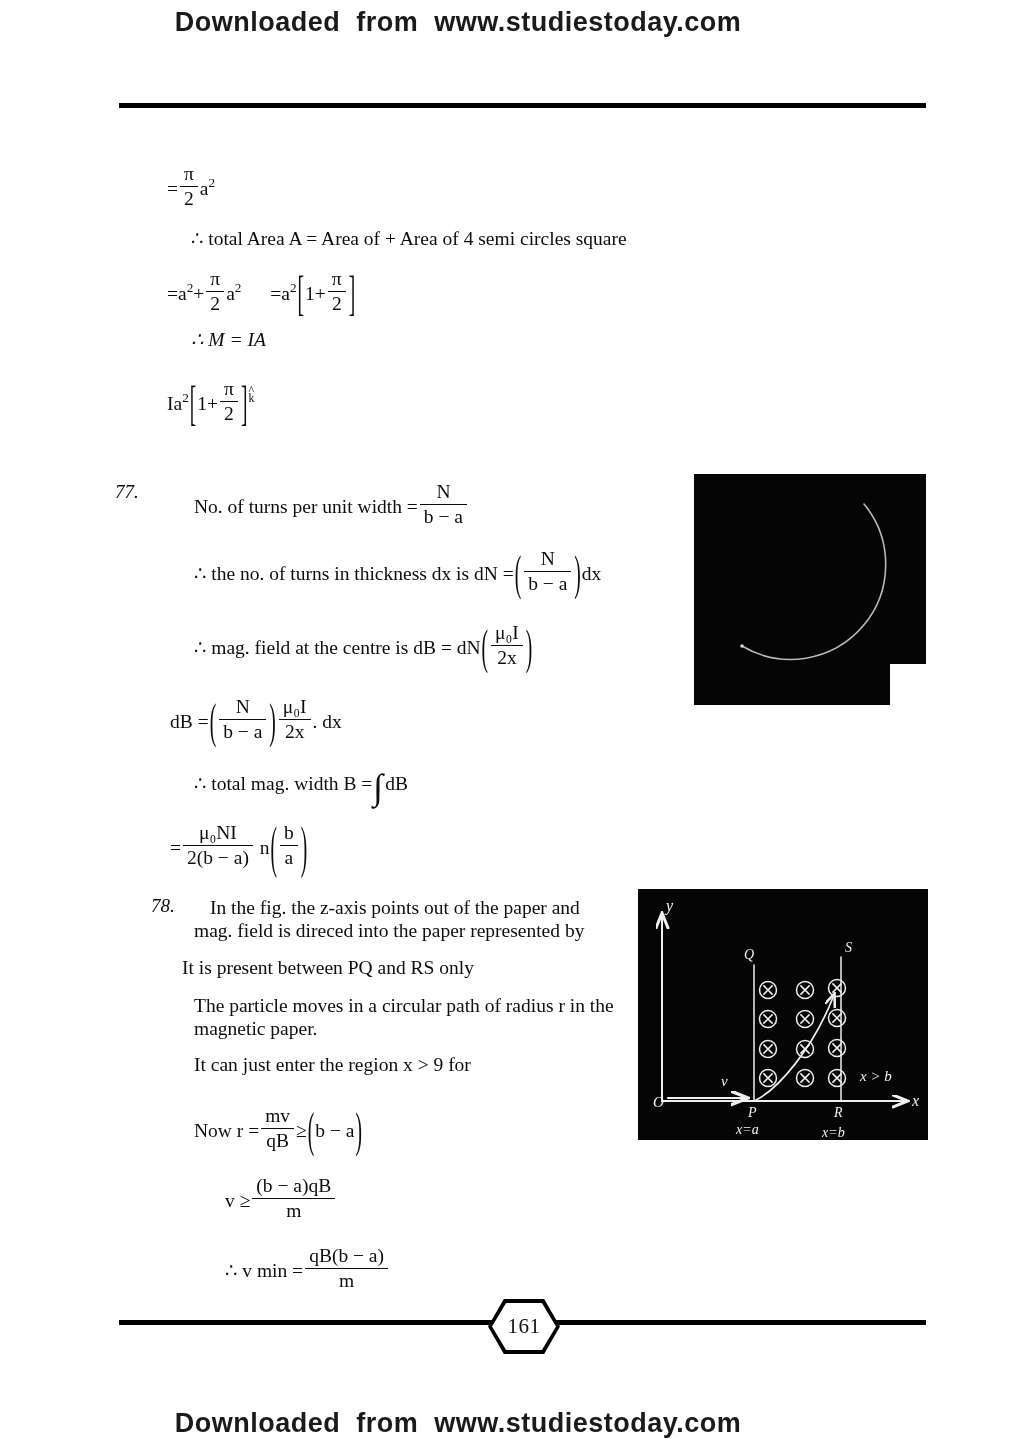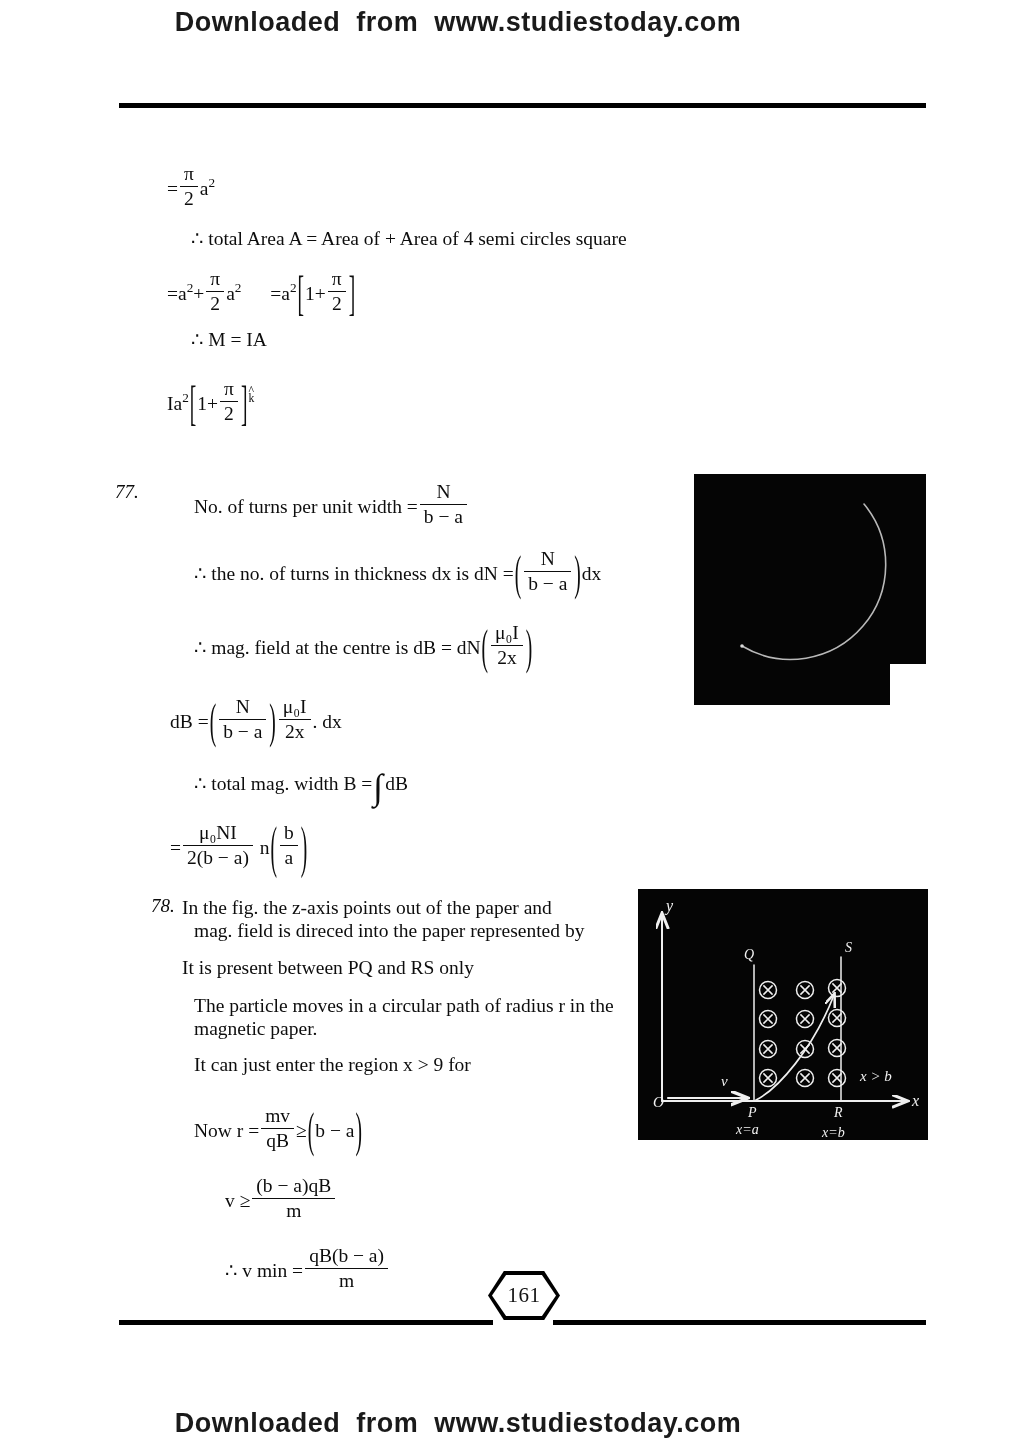--- a/index.html
+++ b/index.html
@@ -50,24 +50,24 @@
   #rule-bottom-right {
     top: 1320px;
     left: 553px;
     width: 373px;
     height: 5px;
   }
 
   
   #page-hex {
     position: absolute;
-    top: 1271px;
+    top: 1299px;
     left: 488px;
     width: 72px;
-    height: 49px;
+    height: 55px;
   }
   #page-hex .hexshape {
     position: absolute;
     inset: 0;
     background: #000;
     clip-path: polygon(22% 0%, 78% 0%, 100% 50%, 78% 100%, 22% 100%, 0% 50%);
   }
   #page-hex .hexinner {
     position: absolute;
     top: 4px; left: 4px; right: 4px; bottom: 4px;
@@ -193,21 +193,21 @@
   <span>=</span><span class="frac"><span class="num">π</span><span class="den">2</span></span><span>a</span><span class="sup">2</span>
 </div>
 
 <div class="blk txt" style="left:167px; top:226px;">∴ total Area A = Area of + Area of 4 semi circles square</div>
 
 <div class="blk" style="left:167px; top:268px;">
   <span>=</span><span>a</span><span class="sup">2</span><span>+</span><span class="frac"><span class="num">π</span><span class="den">2</span></span><span>a</span><span class="sup">2</span>
   <span style="display:inline-block;width:24px"></span><span>=</span><span>a</span><span class="sup">2</span><span class="brak">[</span><span>1+</span><span class="frac"><span class="num">π</span><span class="den">2</span></span><span class="brak">]</span>
 </div>
 
-<div class="blk txt" style="left:167px; top:327px;">∴ M = IA</div>
+<div class="blk txt" style="left:167px; top:327px;font-style:italic;">∴ M = IA</div>
 
 <div class="blk" style="left:167px; top:378px;">
   <span>Ia</span><span class="sup">2</span><span class="brak">[</span><span>1+</span><span class="frac"><span class="num">π</span><span class="den">2</span></span><span class="brak">]</span><span class="hatk">k</span>
 </div>
 
 <div class="qnum" style="left:115px; top:481px;">77.</div>
 
 <div class="blk" style="left:170px; top:481px;">
   <span class="txt">No. of turns per unit width</span>
   <span>=</span><span class="frac"><span class="num">N</span><span class="den">b − a</span></span>
@@ -239,21 +239,21 @@
 
 <div class="figure-box" id="fig-77-a"></div>
 <div class="figure-box" id="fig-77-b"></div>
 <svg id="fig-77-arc" viewBox="0 0 232 231">
   <path d="M 170 30 A 95 95 0 0 1 48 172" fill="none" stroke="#b9b9b9" stroke-width="1.6" stroke-linecap="round"></path>
   <circle cx="48" cy="172" r="1.8" fill="#d8d8d8"></circle>
 </svg>
 
 <div class="qnum" style="left:115px; top:895px;margin-left:36px;">78.</div>
 
-<div class="blk txt" style="left:158px; top:895px;">In the fig. the z-axis points out of the paper and</div>
+<div class="blk txt" style="left:186px; top:895px;">In the fig. the z-axis points out of the paper and</div>
 <div class="blk txt" style="left:170px; top:918px;">mag. field is direced into the paper represented by</div>
 
 <div class="blk txt" style="left:158px; top:955px;">It is present between PQ and RS only</div>
 
 <div class="blk txt" style="left:170px; top:993px;text-align:center;">The particle moves in a circular path of radius r in the</div>
 <div class="blk txt" style="left:170px; top:1016px;">magnetic paper.</div>
 
 <div class="blk txt" style="left:170px; top:1052px;">It can just enter the region x &gt; 9 for</div>
 
 <div class="blk" style="left:170px; top:1105px;">

